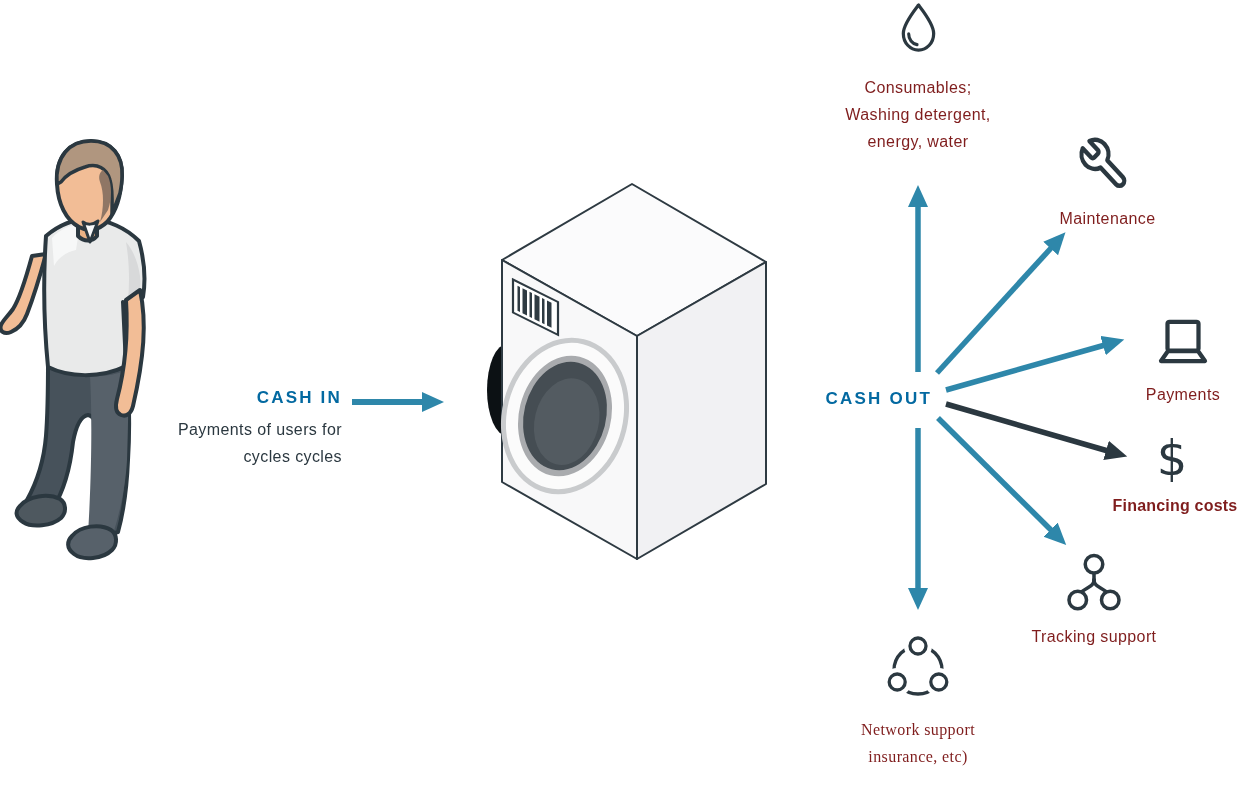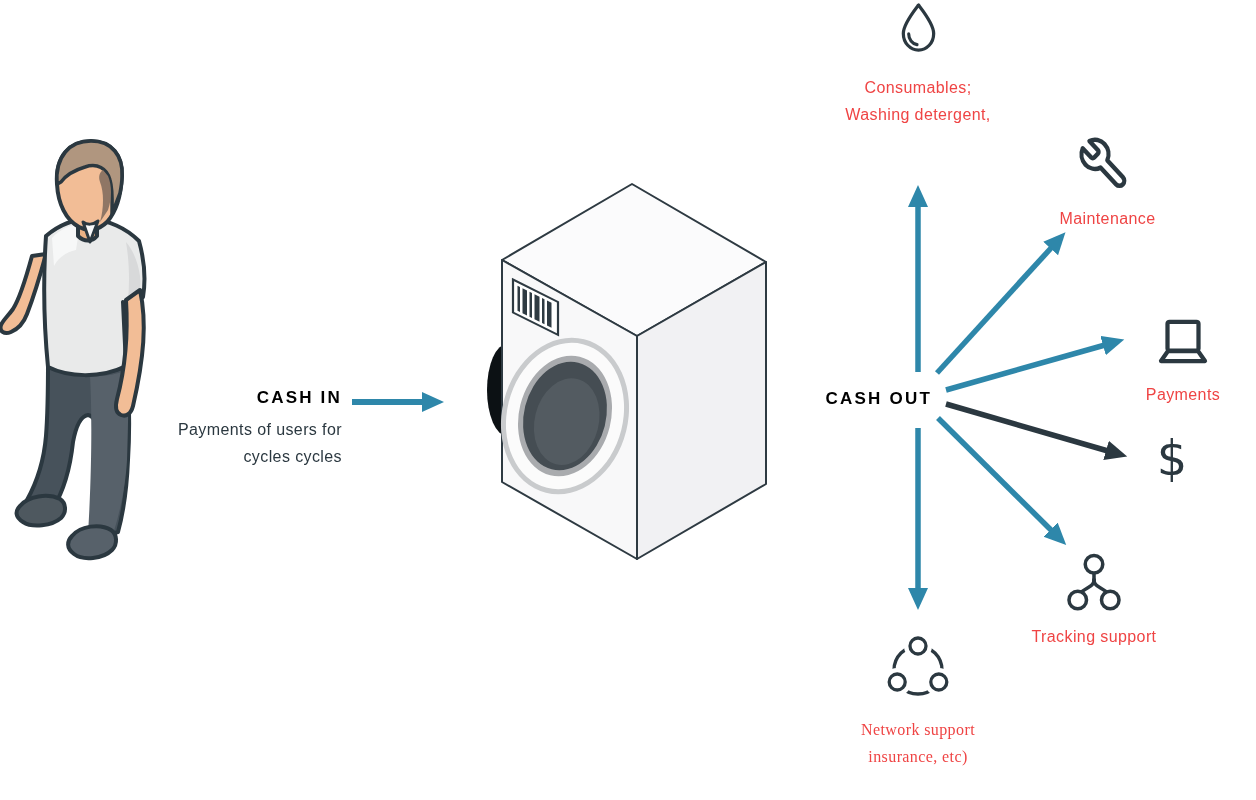--- a/index.html
+++ b/index.html
@@ -1,23 +1,23 @@
 <!DOCTYPE html>
 <html><head>
 <meta charset="utf-8">
 <style>
   html,body{margin:0;padding:0;background:#ffffff;}
   .canvas{
     position:relative;width:1256px;height:800px;background:#ffffff;overflow:hidden;
     font-family:"Liberation Sans","DejaVu Sans",sans-serif;color:#2B3840;
   }
   .abs{position:absolute;}
-  .flow-label{font-size:17px;font-weight:700;letter-spacing:2.2px;color:#000000;white-space:nowrap;}
+  .flow-label{font-size:17px;font-weight:700;letter-spacing:2.2px;color:#0369a1;white-space:nowrap;}
   .desc{font-size:16px;line-height:26.5px;letter-spacing:.4px;color:#2B3840;}
-  .out-label{font-size:16px;line-height:27px;letter-spacing:.4px;color:#ef4444;text-align:center;}
+  .out-label{font-size:16px;line-height:27px;letter-spacing:.4px;color:#7f1d1d;text-align:center;}
   .out-label.bold{font-weight:700;letter-spacing:.2px;}
   .right-align{text-align:right;}
   .dollar{font-family:"DejaVu Sans",sans-serif;font-size:48px;font-weight:500;color:#2B3840;text-align:center;line-height:50px;}
   svg{display:block;}
 </style>
 </head>
 <body>
 
 <div class="canvas">
 
@@ -109,36 +109,38 @@
     <div class="flow-label">CASH OUT</div>
   </div>
 
   <svg class="abs" style="left:895px;top:2px;" width="47" height="53" viewBox="0 0 48 54">
     <path d="M24 3 C23 4.5 8.5 22 8.5 32 C8.5 41.6 15.4 49 24 49 C32.6 49 39.5 41.6 39.5 32 C39.5 22 25 4.5 24 3 Z" fill="none" stroke="#2B3840" stroke-width="3.3" stroke-linejoin="round"></path>
     <path d="M14 32.5 C14 38 17.5 42.5 22.5 43.5" fill="none" stroke="#2B3840" stroke-width="3.2" stroke-linecap="round"></path>
   </svg>
   <div class="abs out-label" style="left:818px;top:74px;width:200px;">
     <div>Consumables;</div>
     <div>Washing detergent,</div>
+    <div>energy, water</div>
   </div>
 
   <svg class="abs" style="left:1077px;top:135px;" width="54" height="58" viewBox="0 0 24 24" preserveAspectRatio="none">
     <g transform="translate(24 0) scale(-1 1)">
       <path d="M14.7 6.3a1 1 0 0 0 0 1.4l1.6 1.6a1 1 0 0 0 1.4 0l3.77-3.77a6 6 0 0 1-7.94 7.94l-6.91 6.91a2.12 2.12 0 0 1-3-3l6.91-6.91a6 6 0 0 1 7.94-7.94l-3.76 3.76z" fill="none" stroke="#2B3840" stroke-width="1.9" stroke-linecap="round" stroke-linejoin="round"></path>
     </g>
   </svg>
   <div class="abs out-label" style="left:1030px;top:205px;width:155px;">Maintenance</div>
 
   <svg class="abs" style="left:1152px;top:318px;" width="62" height="50" viewBox="0 0 24 20">
     <rect x="5.8" y="1.5" width="12.4" height="11.5" rx="0.8" fill="none" stroke="#2B3840" stroke-width="1.7" stroke-linejoin="round"></rect>
     <path d="M3.2 17.2 L6 13.2 H18 L20.8 17.2 Z" fill="none" stroke="#2B3840" stroke-width="1.7" stroke-linejoin="round"></path>
   </svg>
   <div class="abs out-label" style="left:1122px;top:381px;width:122px;">Payments</div>
 
   <div class="abs dollar" style="left:1146px;top:433px;width:52px;">$</div>
+  <div class="abs out-label bold" style="left:1094px;top:492px;width:162px;">Financing costs</div>
 
   <svg class="abs" style="left:1066px;top:553px;" width="56" height="62" viewBox="0 0 52 58">
     <g fill="none" stroke="#2B3840" stroke-width="3.3" stroke-linecap="round">
       <path d="M26 18.7 L26 25"></path>
       <path d="M26 25 C26 31 20.5 31.5 15 35.8"></path>
       <path d="M26 25 C26 31 31.5 31.5 37 35.8"></path>
     </g>
     <g fill="#FFFFFF" stroke="#2B3840" stroke-width="3.3">
       <circle cx="26" cy="10.5" r="8.2"></circle>
       <circle cx="10.8" cy="44" r="8.2"></circle>

